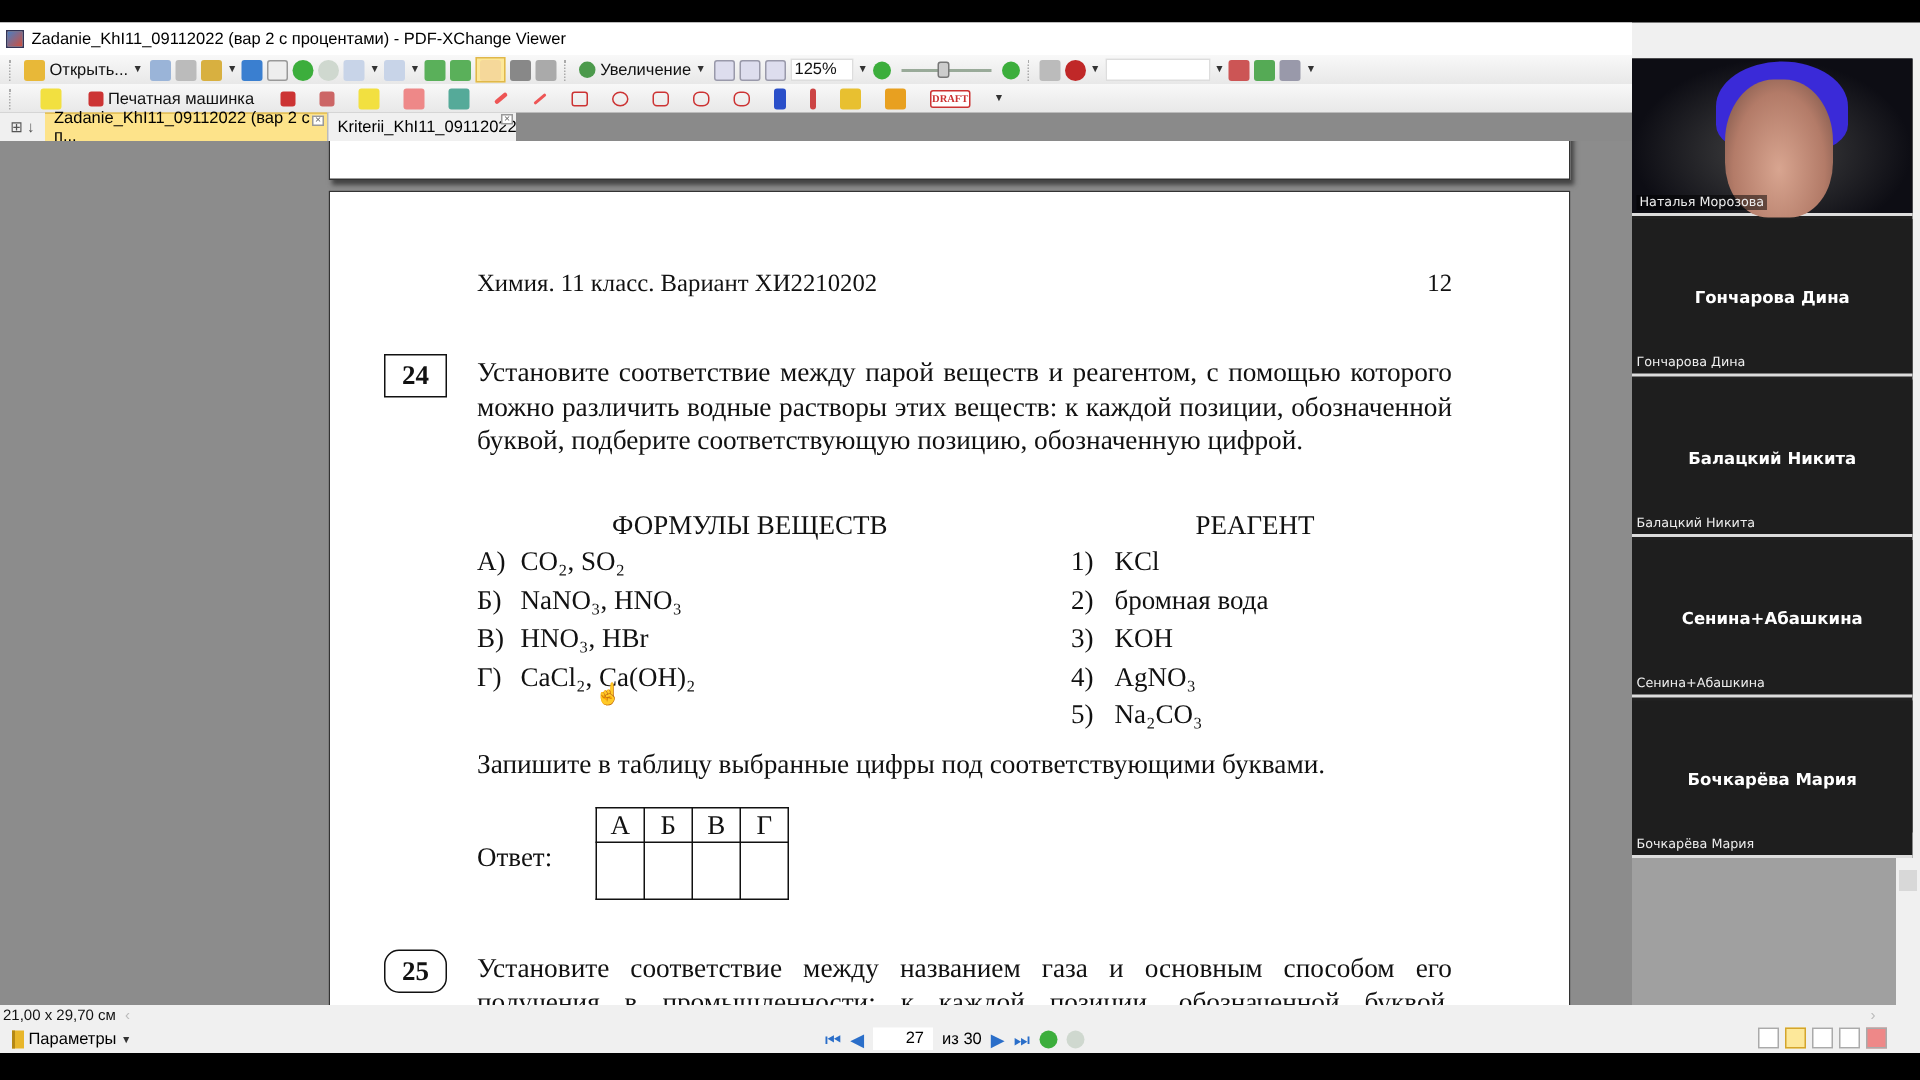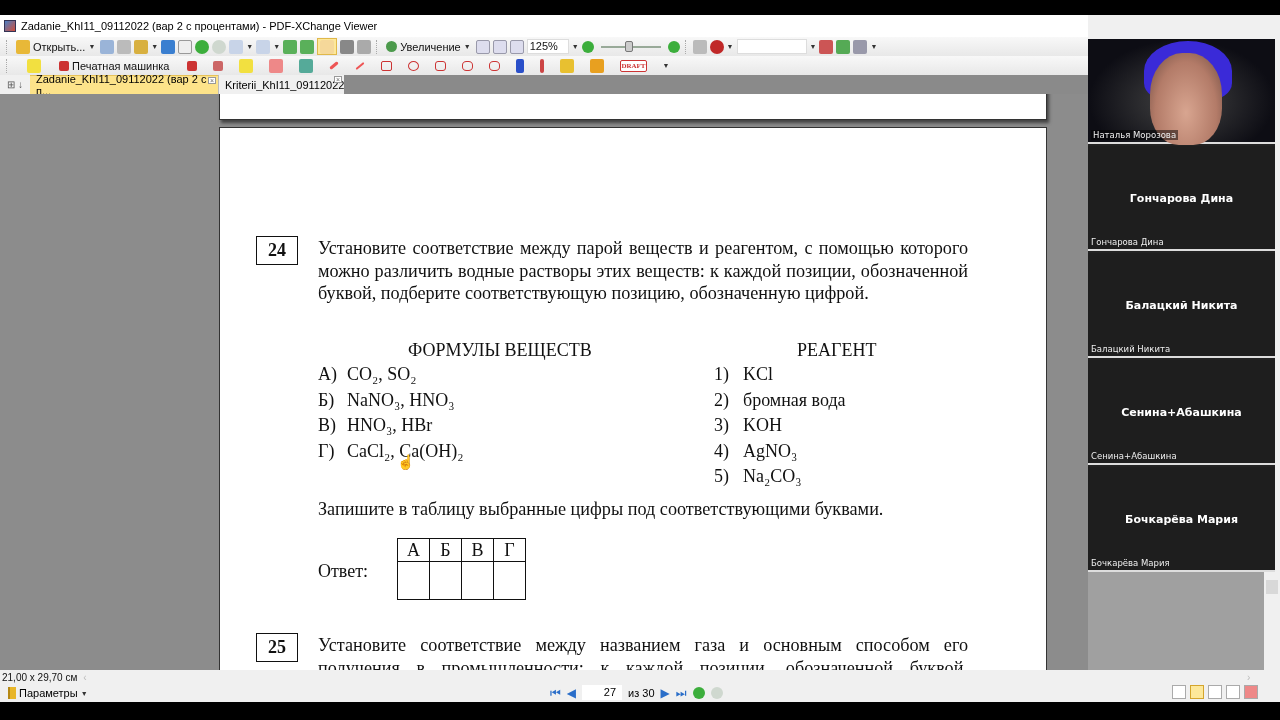--- a/index.html
+++ b/index.html
@@ -166,20 +166,24 @@
     </div>
     <div class="tab inactive">
       <span>Kriterii_KhI11_09112022</span>
       <span class="close">×</span>
     </div>
   </div>
 
   <div class="viewport">
     <div class="page-prev"></div>
     <div class="page">
+      <div class="page-header">
+        <span>Химия. 11 класс. Вариант ХИ2210202</span>
+        <span>12</span>
+      </div>
 
       <div class="qnum" style="top:108px;">24</div>
       <div class="qtext" style="top:109px;">Установите соответствие между парой веществ и реагентом, с помощью которого можно различить водные растворы этих веществ: к каждой позиции, обозначенной буквой, подберите соответствующую позицию, обозначенную цифрой.</div>
 
       <div class="col-head" style="left:188px; top:212px;">ФОРМУЛЫ ВЕЩЕСТВ</div>
       <div class="col-head" style="left:577px; top:212px;">РЕАГЕНТ</div>
 
       <div class="item" style="left:98px; top:236px;">
           <span class="lbl">А)</span>
           <span>CO₂, SO₂</span>
@@ -233,21 +237,21 @@
         </tr>
         <tr class="v">
           <td></td>
           <td></td>
           <td></td>
           <td></td>
         </tr>
       </tbody>
         </table>
 
-      <div class="qnum" style="top:505px;">25</div>
+      <div class="qnum" style="top:505px;border-radius:10px;">25</div>
       <div class="qtext" style="top:506px; text-align:justify; text-align-last:justify;">Установите соответствие между названием газа и основным способом его</div>
       <div class="qtext" style="top:529px; text-align:justify; text-align-last:justify;">получения в промышленности: к каждой позиции, обозначенной буквой,</div>
     </div>
   </div>
 
   <div class="right-gray"></div>
 
   <div class="vscroll">
     <span class="thumb"></span>
     <span class="arrow-down">▾</span>

